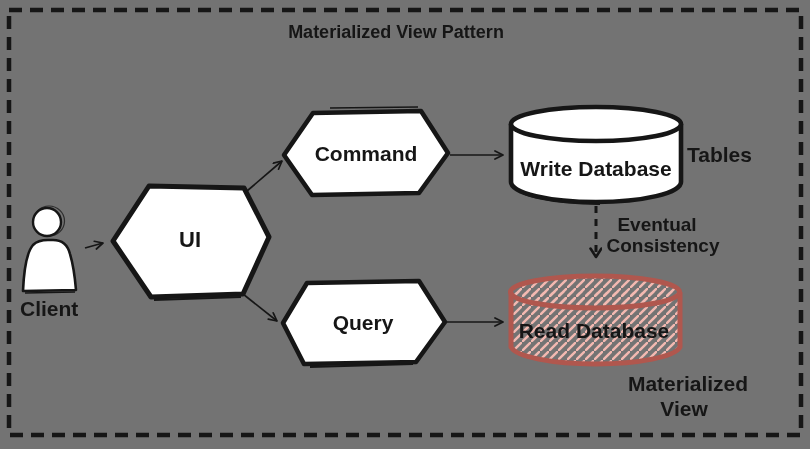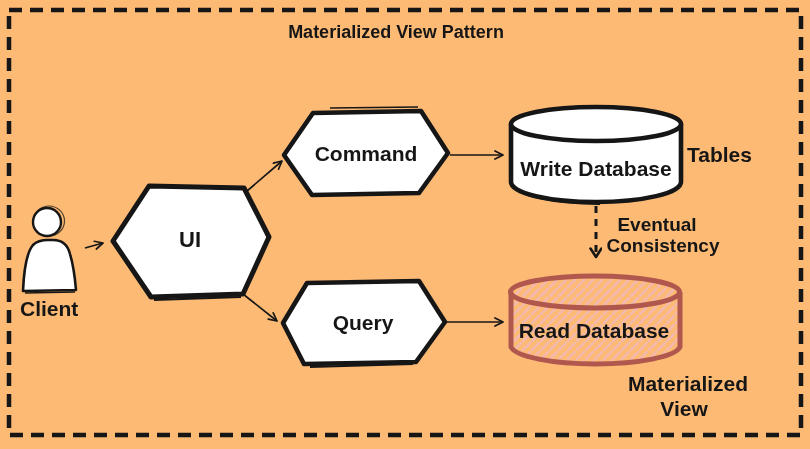--- a/index.html
+++ b/index.html
@@ -4,21 +4,21 @@
 <style>
   html, body {
     margin: 0;
     padding: 0;
     background: #ffffff;
   }
   .canvas {
     position: relative;
     width: 810px;
     height: 449px;
-    background: #fdba74;
+    background: #737373;
     overflow: hidden;
   }
   svg { display: block; }
   text {
     font-family: "Liberation Sans", "DejaVu Sans", sans-serif;
     font-weight: 700;
     fill: #161616;
   }
   .t-title { font-size: 18px; }
   .t-node  { font-size: 21px; }

